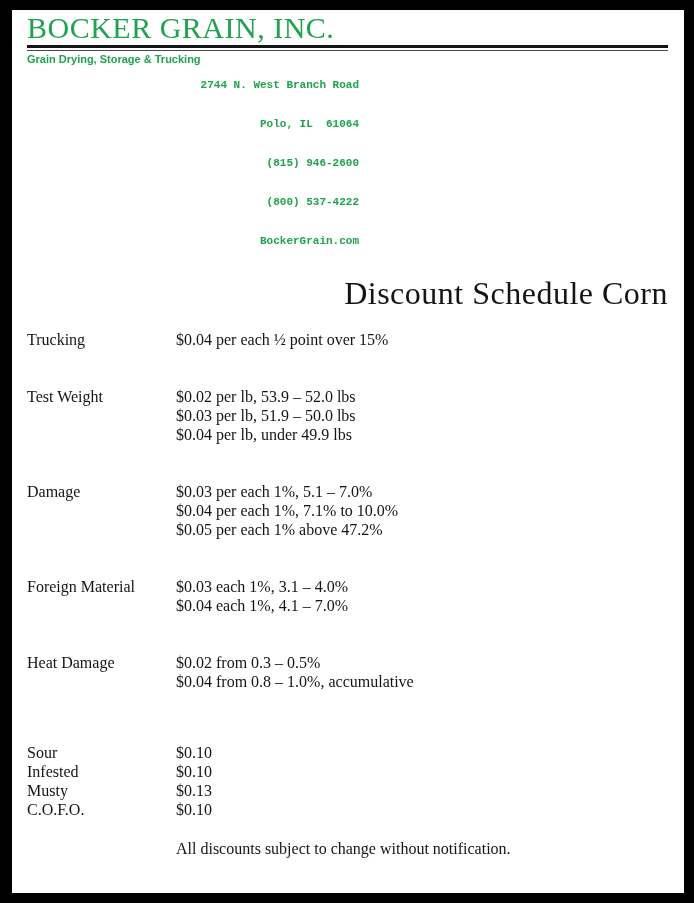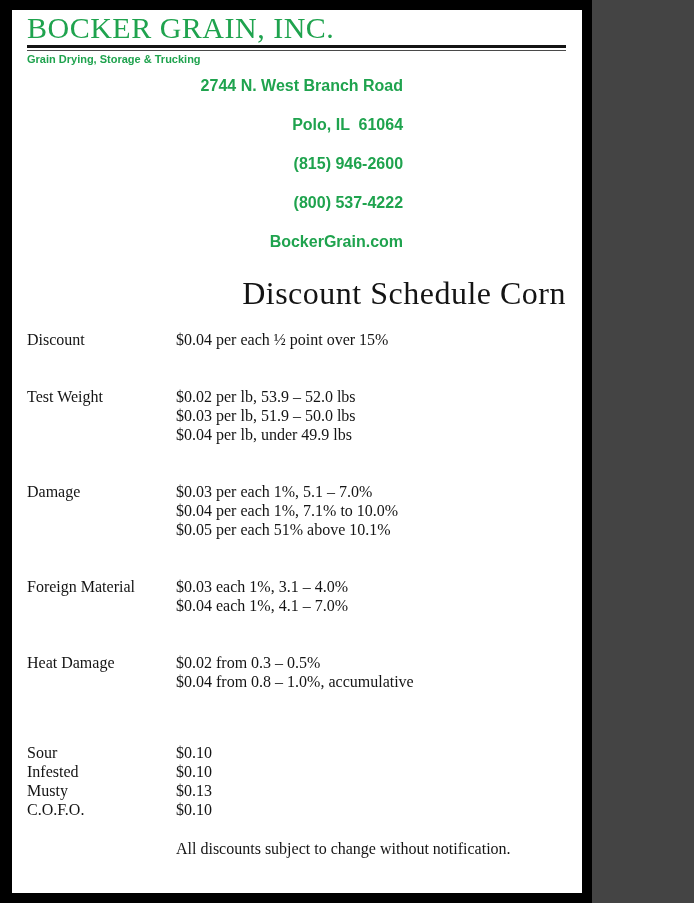--- a/index.html
+++ b/index.html
@@ -1,21 +1,21 @@
 <!DOCTYPE html>
 <html style="--brand-green: #1fa34e;"><head>
 <meta charset="utf-8">
 <style>
   :root{
     --brand-green:#1fa34e;
     --ink:#141414;
   }
   html,body{margin:0;padding:0;background:#444;}
   .page{
-    width:592px;height:903px;box-sizing:border-box;
+    width:694px;height:903px;box-sizing:border-box;
     background:#fff;
     border:10px solid #000;border-left-width:12px;
     font-family:"Liberation Serif", serif;
     color:var(--ink);
     overflow:hidden;
   }
   .content{padding:0 16px 0 15px;}
   
   .company{
     color:var(--brand-green);
@@ -34,22 +34,22 @@
     display:flex;justify-content:flex-start;align-items:flex-start;
     margin-top:2px;
   }
   .tagline{
     color:var(--brand-green);
     font-family:"Liberation Sans", sans-serif;
     font-weight:bold;font-size:11px;line-height:13px;
   }
   .address{
     color:var(--brand-green);
-    font-family:Liberation Sans, sans-serif;
-    font-weight:bold;font-size:16px;line-height:13px;
+    font-family:Liberation Mono, monospace;
+    font-weight:bold;font-size:11px;line-height:13px;
     text-align:right;white-space:pre;
   }
   
   .title{
     text-align:right;
     font-size:32px;line-height:38px;
     font-weight:400;letter-spacing:0.5px;
     margin:0;
   }
   .schedule{margin-top:18px;font-size:16px;line-height:19px;}
@@ -78,41 +78,41 @@
           <div>BockerGrain.com</div>
         </div>
       </div>
     </header>
 
     <h1 class="title">Discount Schedule Corn</h1>
 
     <main class="schedule">
 
       <div class="row section">
-        <div>Discount</div>
+        <div>Trucking</div>
         <div>
           <div>$0.04 per each ½ point over 15%</div>
         </div>
       </div>
 
       <div class="row section">
         <div>Test Weight</div>
         <div>
           <div>$0.02 per lb, 53.9 – 52.0 lbs</div>
           <div>$0.03 per lb, 51.9 – 50.0 lbs</div>
           <div>$0.04 per lb, under 49.9 lbs</div>
         </div>
       </div>
 
       <div class="row section">
         <div>Damage</div>
         <div>
           <div>$0.03 per each 1%, 5.1 – 7.0%</div>
           <div>$0.04 per each 1%, 7.1% to 10.0%</div>
-          <div>$0.05 per each 51% above 10.1%</div>
+          <div>$0.05 per each 1% above 47.2%</div>
         </div>
       </div>
 
       <div class="row section">
         <div>Foreign Material</div>
         <div>
           <div>$0.03 each 1%, 3.1 – 4.0%</div>
           <div>$0.04 each 1%, 4.1 – 7.0%</div>
         </div>
       </div>

